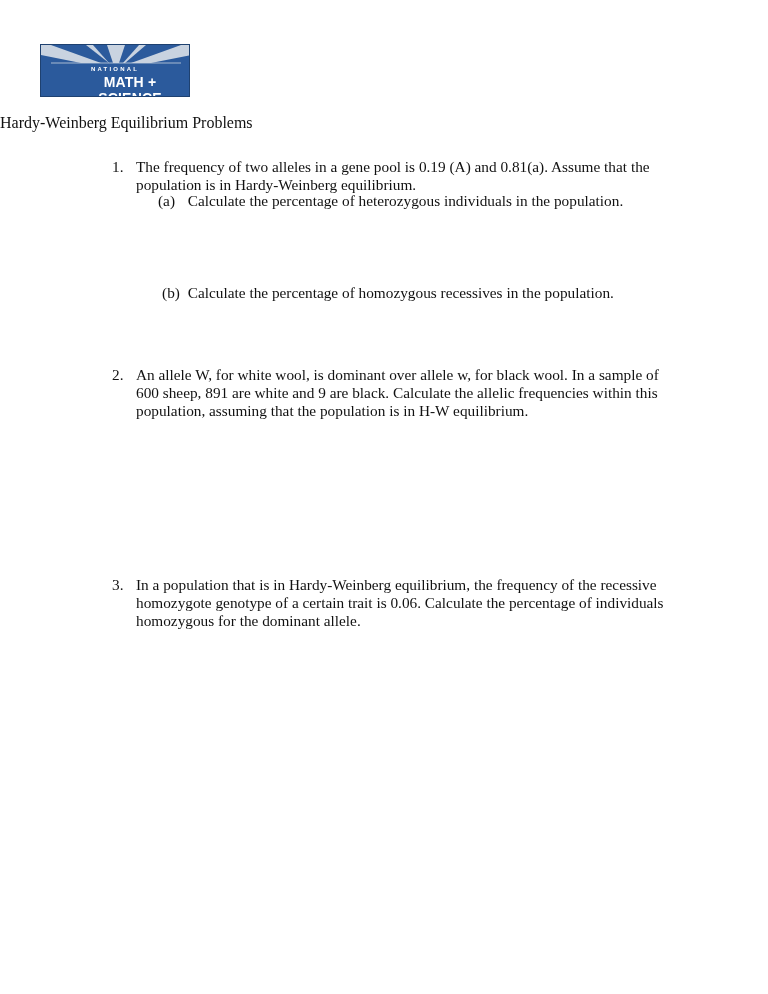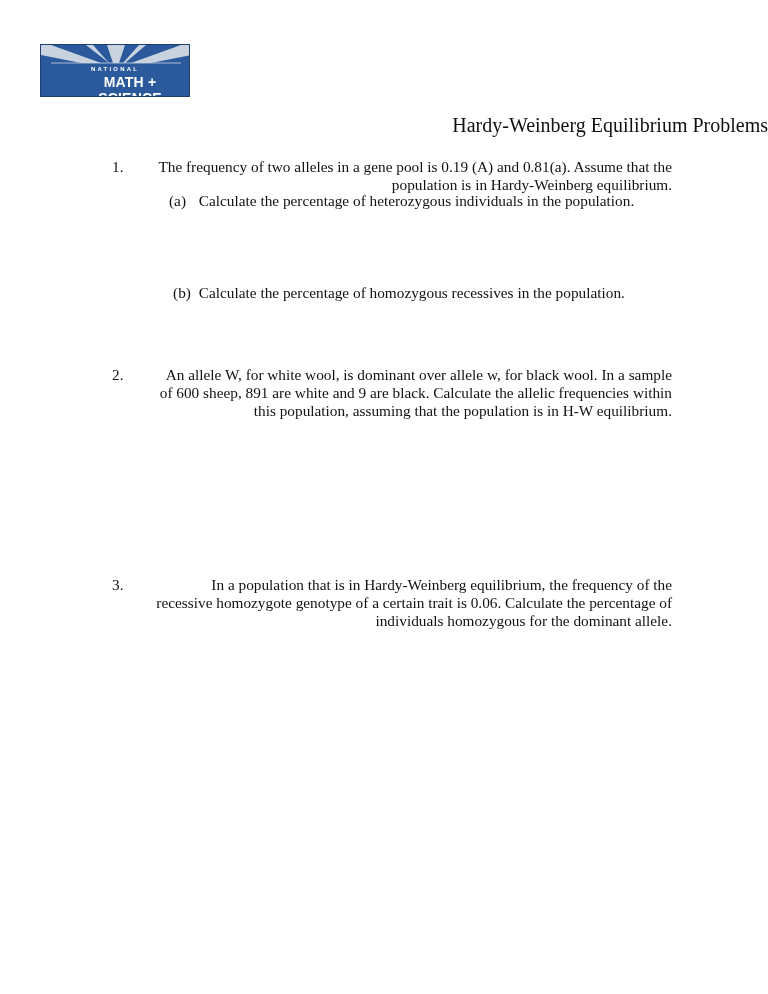--- a/index.html
+++ b/index.html
@@ -7,26 +7,26 @@
            font-family: "Liberation Serif", "DejaVu Serif", serif; color: #111; }
     .logo { position: absolute; left: 40px; top: 44px; width: 150px; height: 53px;
             background: #2b5a9c; border: 1px solid #1e4170; box-sizing: border-box; overflow: hidden; }
     .logo svg { position: absolute; left: 0; top: 0; }
     .logo .nat { position: absolute; left: 0; right: 0; top: 21px; text-align: center;
                  font-family: "Liberation Sans", sans-serif; font-size: 6px; font-weight: bold;
                  letter-spacing: 2.2px; color: #fff; }
     .logo .ms { position: absolute; left: 0; right: 0; top: 29px; text-align: center;
                 font-family: "Liberation Sans", sans-serif; font-size: 14px; font-weight: bold;
                 color: #fff; letter-spacing: 0.2px; padding-left: 30px; }
-    .title { position: absolute; left: 0; right: 0; top: 114px; text-align: right;
-             font-size: 20px; }
+    .title { position: absolute; left: 0; right: 0; top: 114px; text-align: left;
+             font-size: 16px; }
     .q { position: absolute; left: 112px; width: 560px; font-size: 15.3px; line-height: 18px; }
     .q .num { position: absolute; left: 0; }
-    .q .text { margin-left: 40px; display: block; text-align: right; }
-    .sub { position: absolute; left: 169px; font-size: 15.3px; line-height: 18px; }
+    .q .text { margin-left: 24px; display: block; }
+    .sub { position: absolute; left: 158px; font-size: 15.3px; line-height: 18px; }
     .sub .lbl { display: inline-block; width: 26px; }
   </style>
 </head>
 <body>
 
 <div class="logo">
   <svg width="150" height="53">
     <rect x="0" y="0" width="150" height="53" fill="#2b5a9c"></rect>
     <polygon points="0,0 150,0 150,18 0,18" fill="#c9d3e0"></polygon>
     <polygon points="10,0 45,0 68,18 60,18" fill="#2b5a9c"></polygon>

